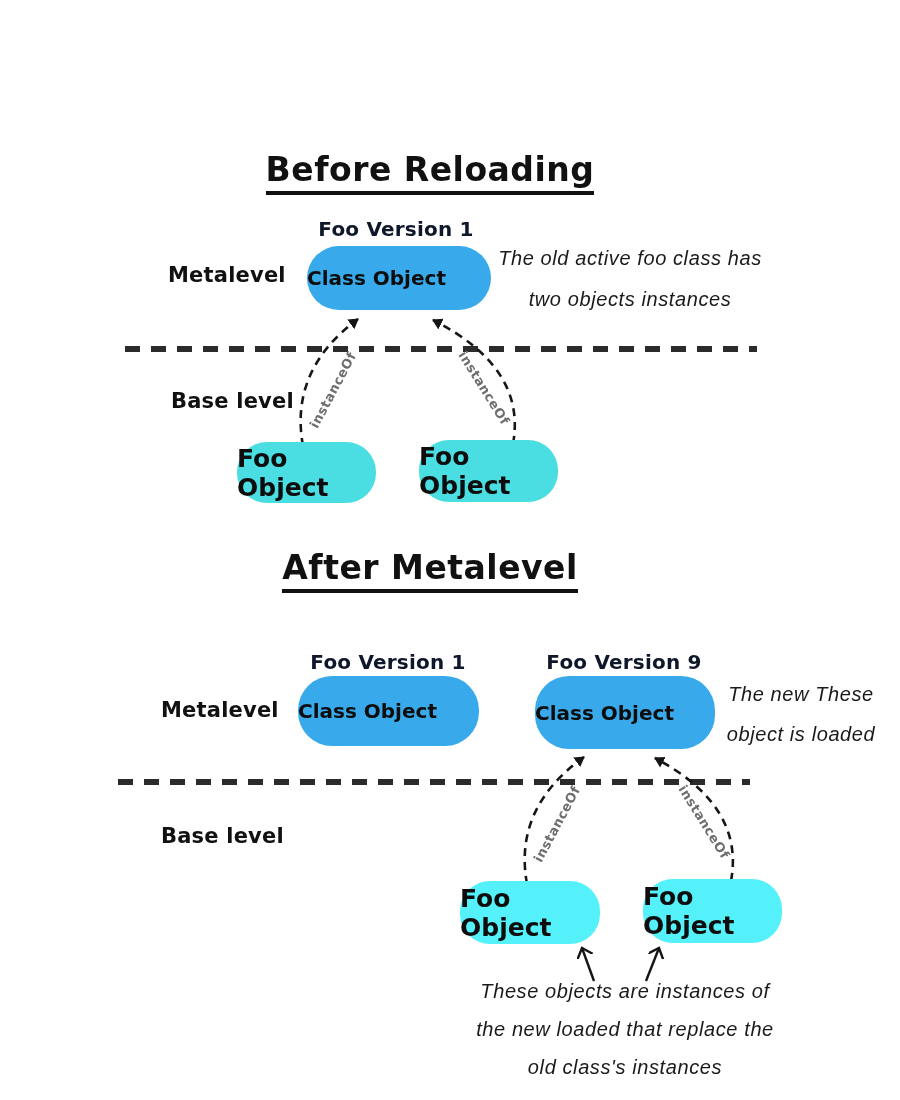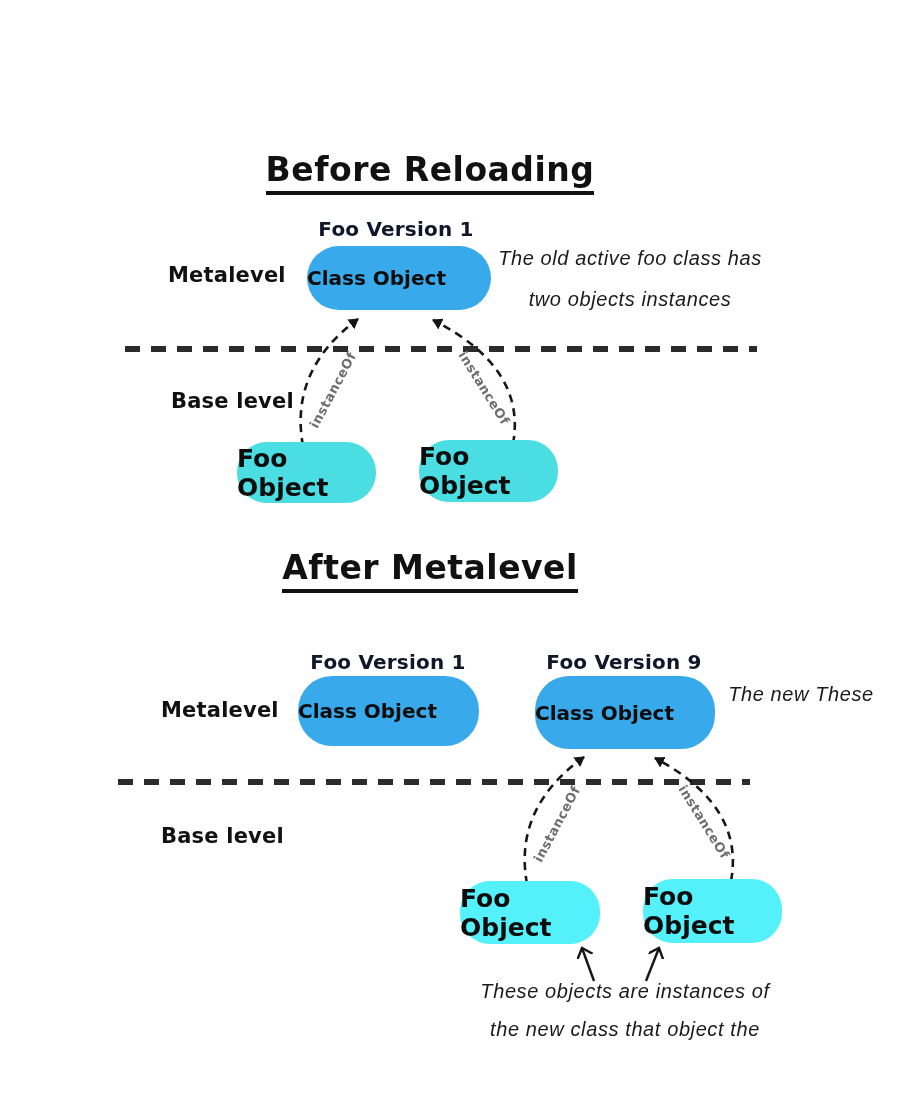--- a/index.html
+++ b/index.html
@@ -105,32 +105,34 @@
     <span>Class Object</span>
   </div>
   <div class="abs layer2 class-box" style="left:535px;top:676px;width:180px;height:73px;">
     <span>Class Object</span>
   </div>
 
   <div class="abs layer2 level-label" style="left:133px;top:698px;">Metalevel</div>
 
   <div class="abs layer2 hand-note" style="left:712px;top:674px;width:178px;line-height:40px;">
     <div>The new These</div>
+    <div>object is loaded</div>
   </div>
 
   <div class="abs layer2 level-label" style="left:133px;top:824px;">Base level</div>
 
   <div class="abs layer2 foo-box foo-after" style="left:460px;top:881px;width:140px;height:63px;">
     <span>Foo Object</span>
   </div>
   <div class="abs layer2 foo-box foo-after" style="left:643px;top:879px;width:139px;height:64px;">
     <span>Foo Object</span>
   </div>
 
   <div class="abs layer2 instanceof-label" style="left:557px;top:824px;transform:translate(-50%,-50%) rotate(-62deg);">instanceOf</div>
   <div class="abs layer2 instanceof-label" style="left:704px;top:822px;transform:translate(-50%,-50%) rotate(58deg);">instanceOf</div>
 
   <div class="abs layer2 hand-note" style="left:450px;top:972px;width:350px;line-height:38px;">
     <div>These objects are instances of</div>
-    <div>the new class that object the</div>
+    <div>the new loaded that replace the</div>
+    <div>old class's instances</div>
   </div>
 
 </div>
 
 </body></html>

